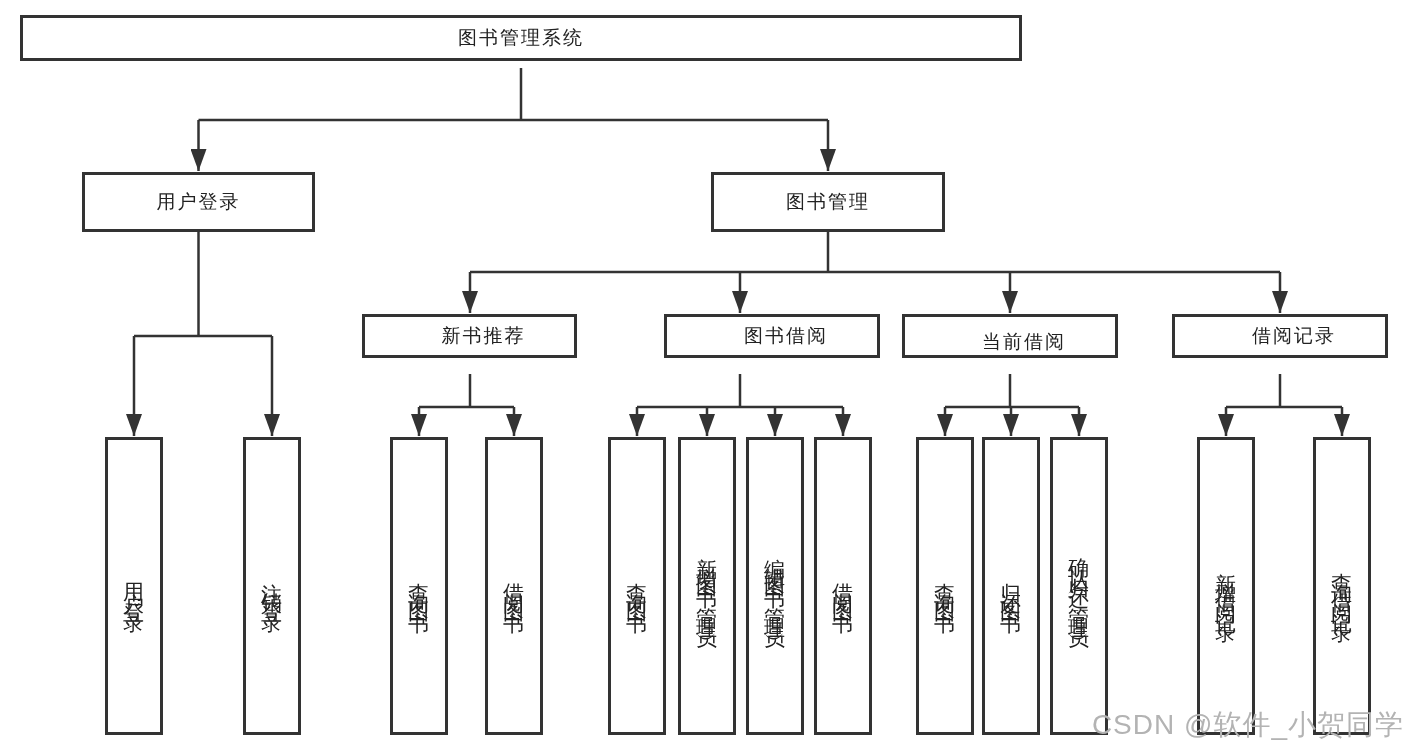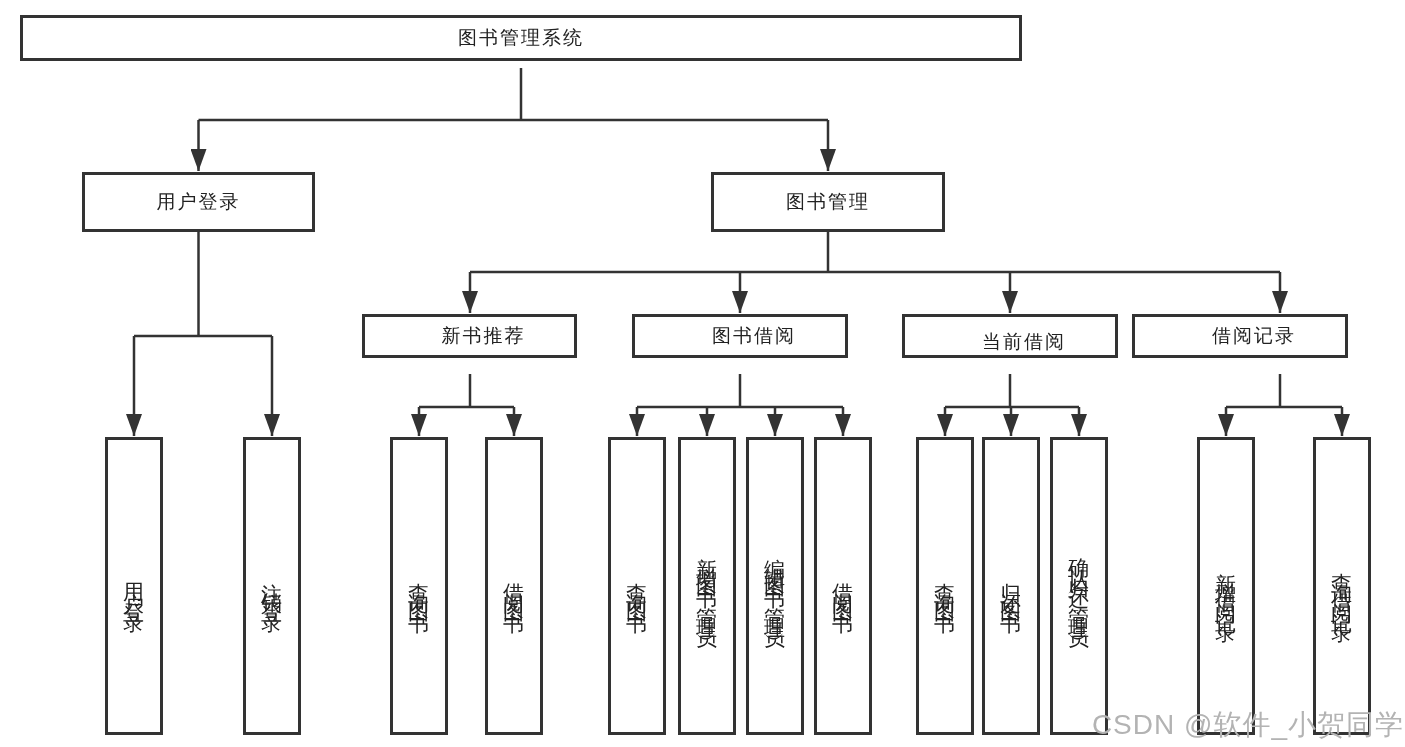--- a/index.html
+++ b/index.html
@@ -31,23 +31,23 @@
     color: #222222;
   }
 
   .hnode { font-size: 19px; letter-spacing: 2px; }
 
   .root  { left: 20px;  top: 15px;  width: 1002px; height: 46px; }
   .l2a   { left: 82px;  top: 172px; width: 233px;  height: 60px; }
   .l2b   { left: 711px; top: 172px; width: 234px;  height: 60px; text-align: center; }
   .l3    { top: 314px; height: 44px; padding-left: 28px; }
   .l3a   { left: 362px;  width: 215px; }
-  .l3b   { left: 632px;  width: 216px; }
+  .l3b   { left: 664px;  width: 216px; }
   .l3c   { left: 902px;  width: 216px; align-items: flex-end; }
-  .l3d   { left: 1132px; width: 216px; }
+  .l3d   { left: 1172px; width: 216px; }
 
   .leaf {
     top: 437px;
     width: 58px;
     height: 298px;
   }
   .leaf .vtext {
     writing-mode: vertical-rl;
     font-size: 21px;
     letter-spacing: 10px;

